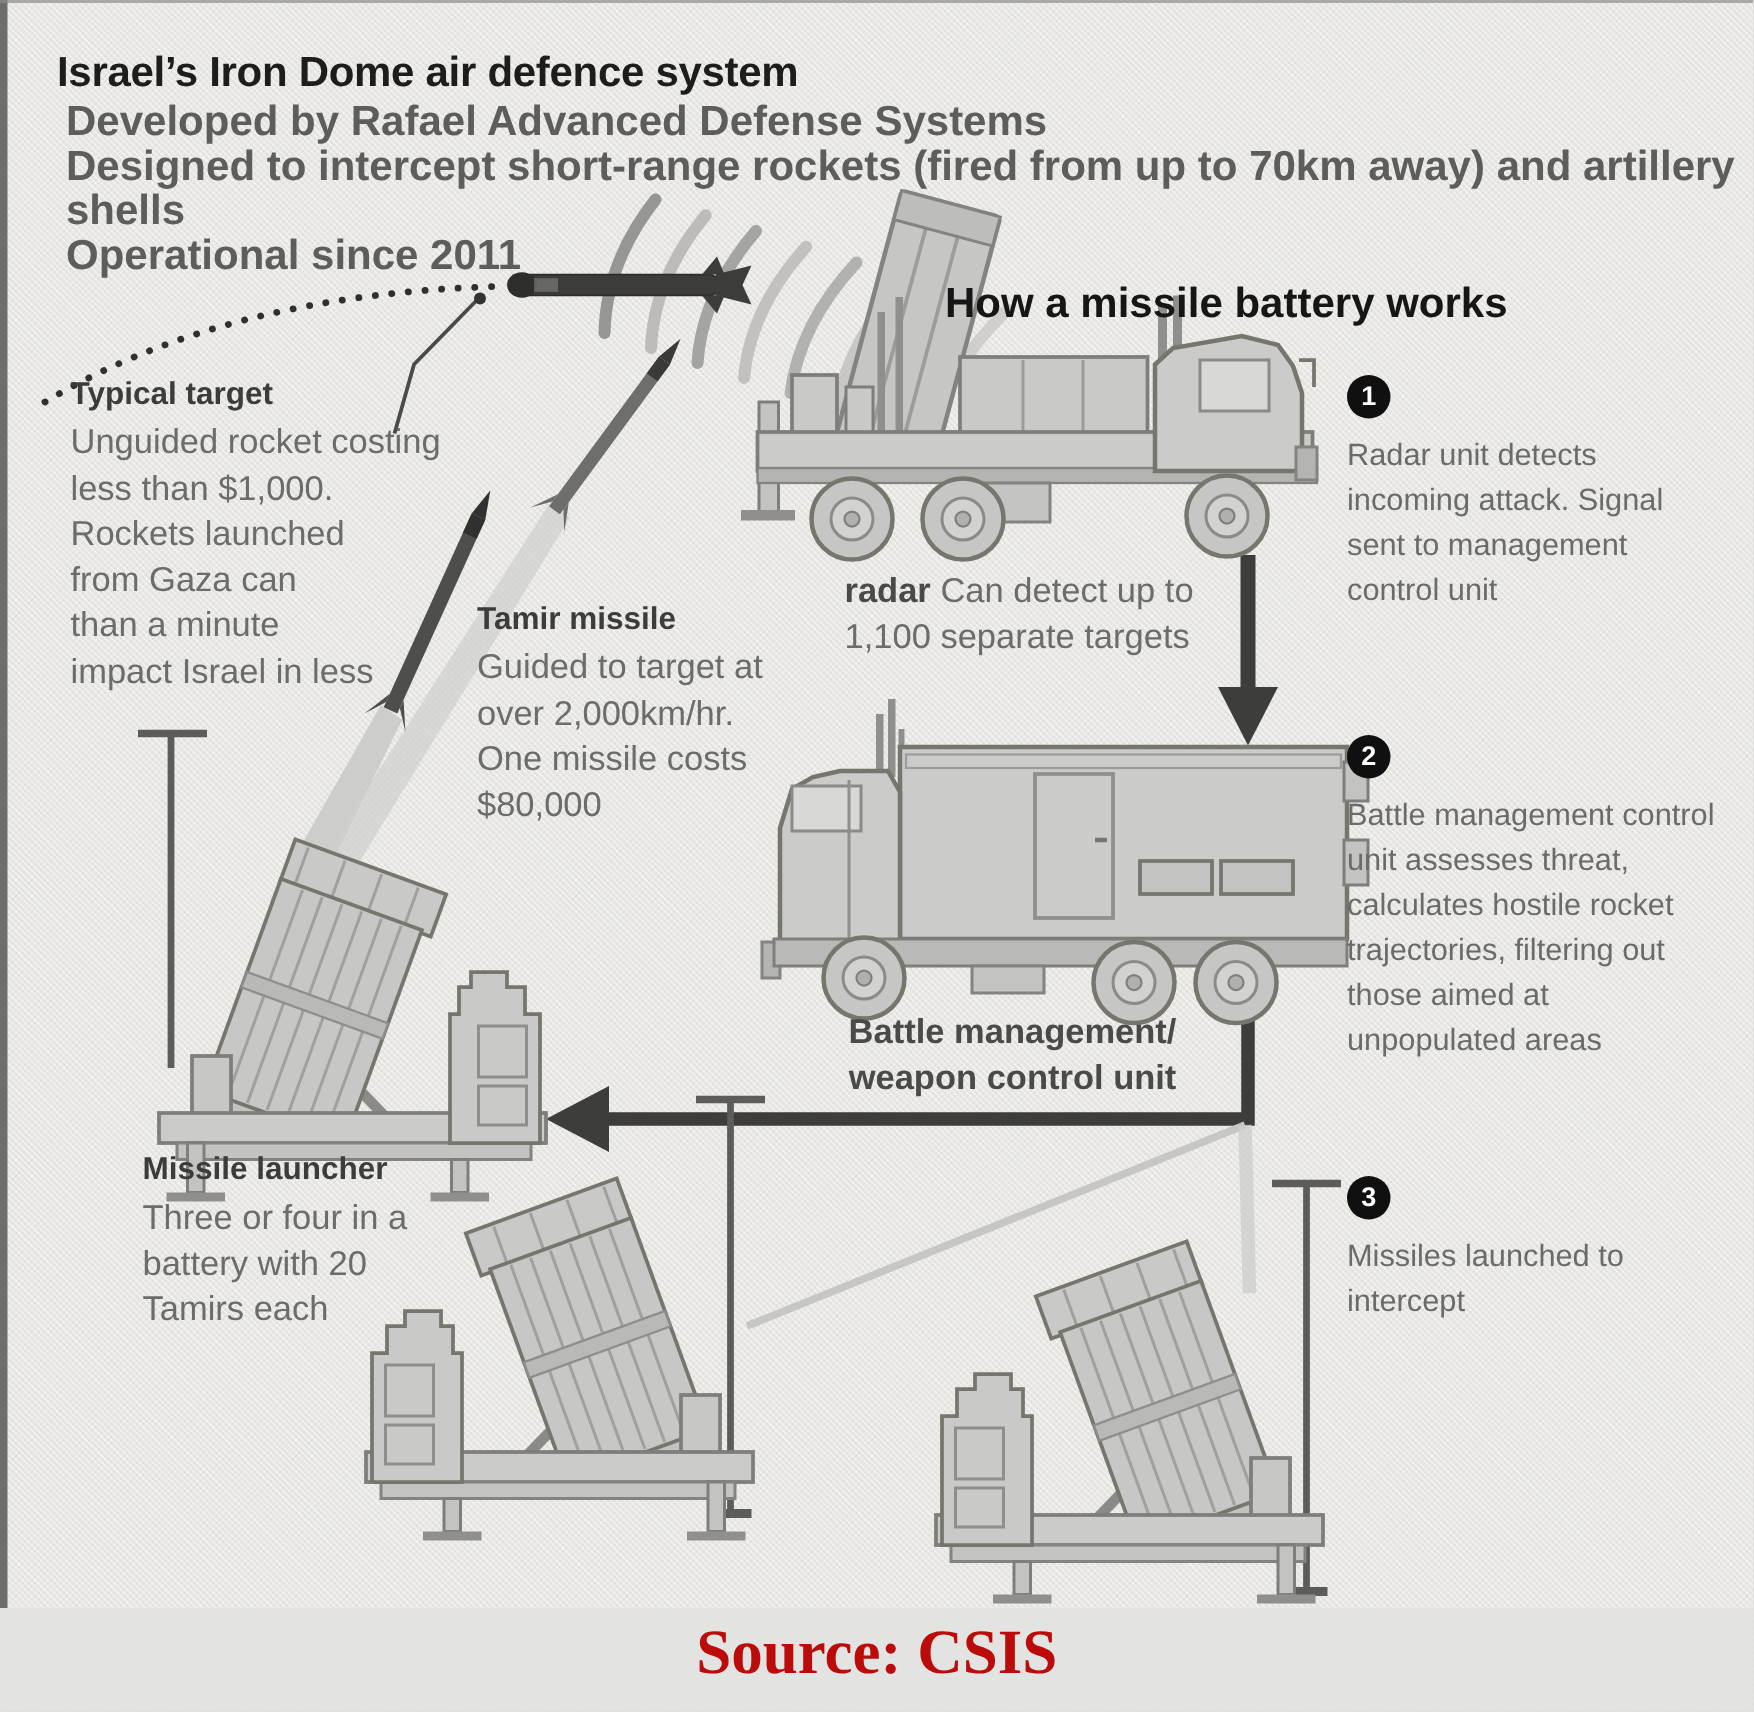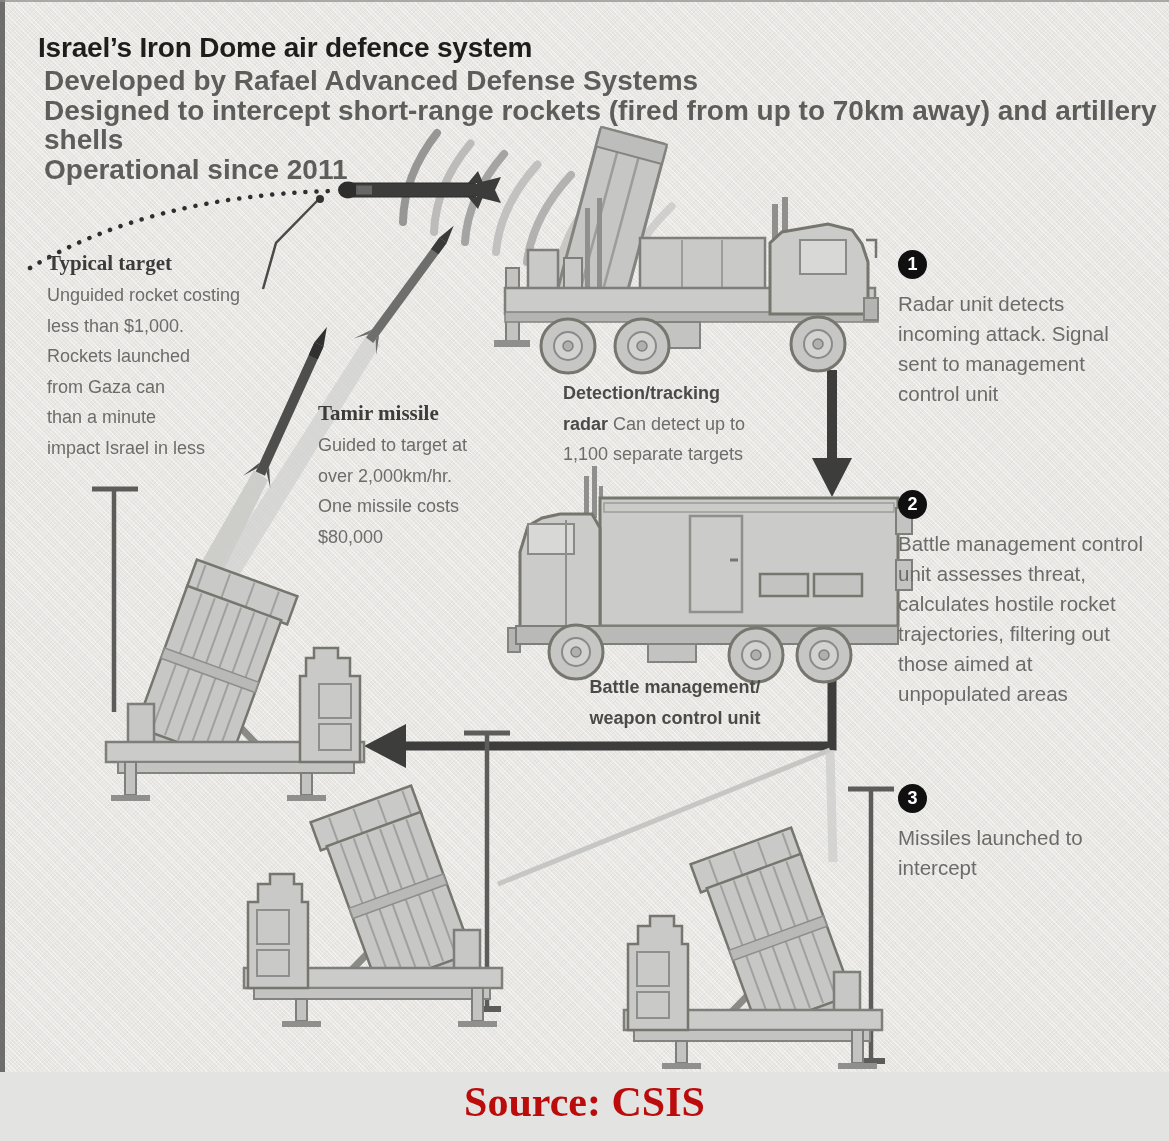--- a/index.html
+++ b/index.html
@@ -11,22 +11,22 @@
       repeating-linear-gradient(-45deg, rgba(110,110,105,.05) 0 1px, rgba(0,0,0,0) 1px 3px),
       #e8e7e4;
   }
   .edge-left{position:absolute;left:0;top:0;width:5px;height:1072px;background:#4f4f4f;opacity:.8;}
   .edge-top{position:absolute;left:0;top:0;width:100%;height:2px;background:#8d8d8d;opacity:.7;}
   svg.diagram{position:absolute;left:0;top:0;}
   .txt{position:absolute;z-index:3;}
   .title{left:38px;top:32px;font-size:28px;font-weight:700;color:#1d1d1b;letter-spacing:-.2px;}
   .subtitle{left:44px;top:66px;font-size:28px;line-height:29.5px;color:#5d5d5b;font-weight:bold;}
   .heading{left:630px;top:186px;font-size:28px;font-weight:600;color:#161616;white-space:nowrap;}
-  .blk-title{font-size:21px;font-weight:700;color:#3c3c3a;margin-bottom:4px;font-family:Liberation Serif, serif;}
-  .blk-line{font-size:18px;line-height:30.5px;color:#6c6c6a;white-space:nowrap;}
+  .blk-title{font-size:21px;font-weight:700;color:#3c3c3a;margin-bottom:4px;}
+  .blk-line{font-size:23px;line-height:30.5px;color:#6c6c6a;white-space:nowrap;}
   .typical{left:47px;top:251px;}
   .tamir{left:318px;top:401px;}
   .detect{left:563px;top:378px;}
   .detect .b{font-weight:700;color:#4a4a48;}
   .bmlabel{left:545px;top:672px;width:260px;text-align:center;}
   .bmlabel .blk-line{font-weight:700;color:#4a4a48;white-space:nowrap;}
   .mlauncher{left:95px;top:768px;}
   .step{position:absolute;left:898px;width:245px;z-index:3;}
   .badge{width:29px;height:29px;border-radius:50%;background:#101010;color:#fff;
          font-size:18px;font-weight:700;display:flex;align-items:center;justify-content:center;}
@@ -223,50 +223,56 @@
   </svg>
 
   <div class="txt title">Israel’s Iron Dome air defence system</div>
 
   <div class="txt subtitle">
     <div>Developed by Rafael Advanced Defense Systems</div>
     <div>Designed to intercept short-range rockets (fired from up to 70km away) and artillery shells</div>
     <div>Operational since 2011</div>
   </div>
 
+  <div class="txt heading">How a missile battery works</div>
 
   <div class="txt typical">
     <div class="blk-title">Typical target</div>
     <div class="blk-line">Unguided rocket costing</div>
     <div class="blk-line">less than $1,000.</div>
     <div class="blk-line">Rockets launched</div>
     <div class="blk-line">from Gaza can</div>
     <div class="blk-line">than a minute</div>
     <div class="blk-line">impact Israel in less</div>
   </div>
 
   <div class="txt tamir">
     <div class="blk-title">Tamir missile</div>
     <div class="blk-line">Guided to target at</div>
     <div class="blk-line">over 2,000km/hr.</div>
     <div class="blk-line">One missile costs</div>
     <div class="blk-line">$80,000</div>
   </div>
 
   <div class="txt detect">
-    <div class="blk-line"><span class="b">Detection/tracking</span></div>
     <div class="blk-line"><span class="b">radar</span><span> Can detect up to</span></div>
     <div class="blk-line">1,100 separate targets</div>
   </div>
 
   <div class="txt bmlabel">
     <div class="blk-line">Battle management/</div>
     <div class="blk-line">weapon control unit</div>
   </div>
 
+  <div class="txt mlauncher">
+    <div class="blk-title">Missile launcher</div>
+    <div class="blk-line">Three or four in a</div>
+    <div class="blk-line">battery with 20</div>
+    <div class="blk-line">Tamirs each</div>
+  </div>
 
   <div class="step s1">
     <div class="badge">1</div>
     <div class="step-text">Radar unit detects incoming attack. Signal sent to management control unit</div>
   </div>
   <div class="step s2">
     <div class="badge">2</div>
     <div class="step-text">Battle management control unit assesses threat, calculates hostile rocket trajectories, filtering out those aimed at unpopulated areas</div>
   </div>
   <div class="step s3">

